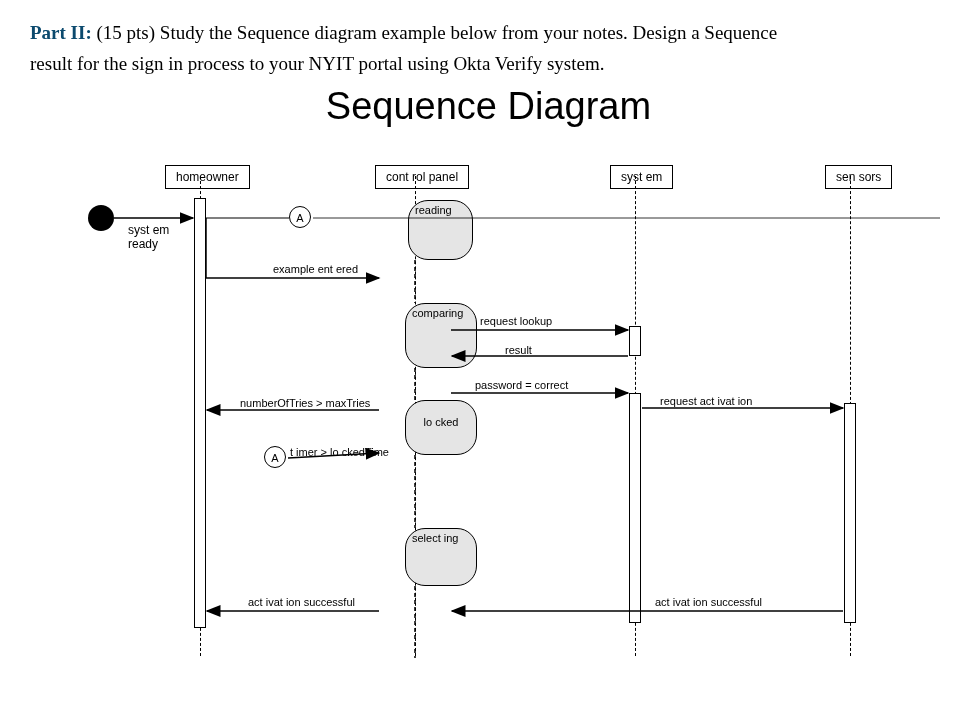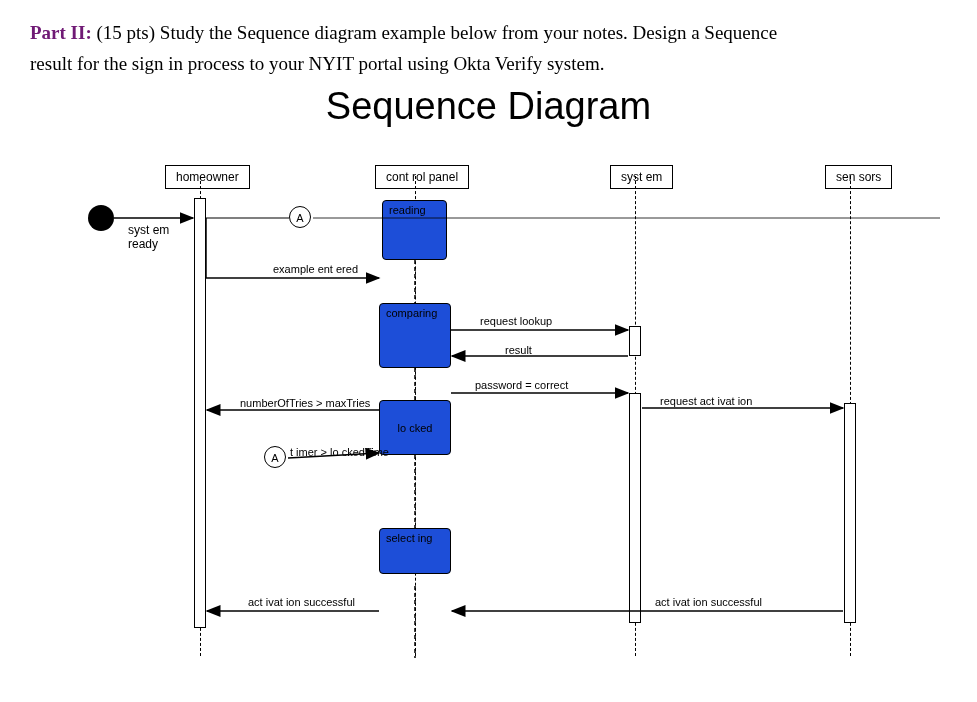--- a/index.html
+++ b/index.html
@@ -11,21 +11,21 @@
     width: 977px;
     height: 702px;
     position: relative;
   }
   .question {
     font-size: 19px;
     line-height: 1.4;
     color: #000;
     margin-bottom: 4px;
   }
-  .red-bold { color: #701a75; font-weight: bold; }
+  .red-bold { color: #0c4a6e; font-weight: bold; }
   .title {
     font-family: Arial, sans-serif;
     font-size: 38px;
     font-weight: 400;
     text-align: center;
     margin: 8px 0 20px 0;
   }
   .diagram {
     position: relative;
     width: 100%;
@@ -61,25 +61,26 @@
   }
   .activation {
     position: absolute;
     background: #fff;
     border: 1.5px solid #000;
     width: 12px;
   }
   .state {
     position: absolute;
     border: 1.5px solid #000;
-    border-radius: 4px;
-    background: #1d4ed8;
+    border-radius: 20px;
+    background: #e5e5e5;
     padding: 3px 6px;
     text-align: left;
     font-size: 11px;
+    margin-left: 26px;
   }
   .msg-label {
     position: absolute;
     font-size: 11px;
     white-space: nowrap;
   }
   .connector-circle {
     position: absolute;
     width: 22px; height: 22px;
     border: 1.5px solid #000;
@@ -145,24 +146,24 @@
   <div class="connector-circle" style="left:234px; top:298px;">
     <span>A</span>
   </div>
 
   <div class="state" style="left:352px; top:52px; width:65px; height:60px;">
     <span>reading</span>
   </div>
   <div class="state" style="left:349px; top:155px; width:72px; height:65px;">
     <span>comparing</span>
   </div>
-  <div class="state" style="left:349px; top:252px; width:72px; height:55px; padding-top:21px; text-align:center;">
+  <div class="state" style="left:349px; top:252px; width:72px; height:55px; padding-top:15px; text-align:center;">
     <span>lo cked</span>
   </div>
-  <div class="state" style="left:349px; top:380px; width:72px; height:46px;">
+  <div class="state" style="left:349px; top:380px; width:72px; height:58px;">
     <span>select ing</span>
   </div>
 
   <div class="msg-label" style="left:243px; top:115px;">example ent ered</div>
   <div class="msg-label" style="left:450px; top:167px;">request  lookup</div>
   <div class="msg-label" style="left:475px; top:196px;">result</div>
   <div class="msg-label" style="left:445px; top:231px;">password = correct</div>
   <div class="msg-label" style="left:210px; top:249px;">numberOfTries &gt; maxTries</div>
   <div class="msg-label" style="left:630px; top:247px;">request act ivat ion</div>
   <div class="msg-label" style="left:260px; top:298px;">t imer &gt; lo ckedTime</div>

